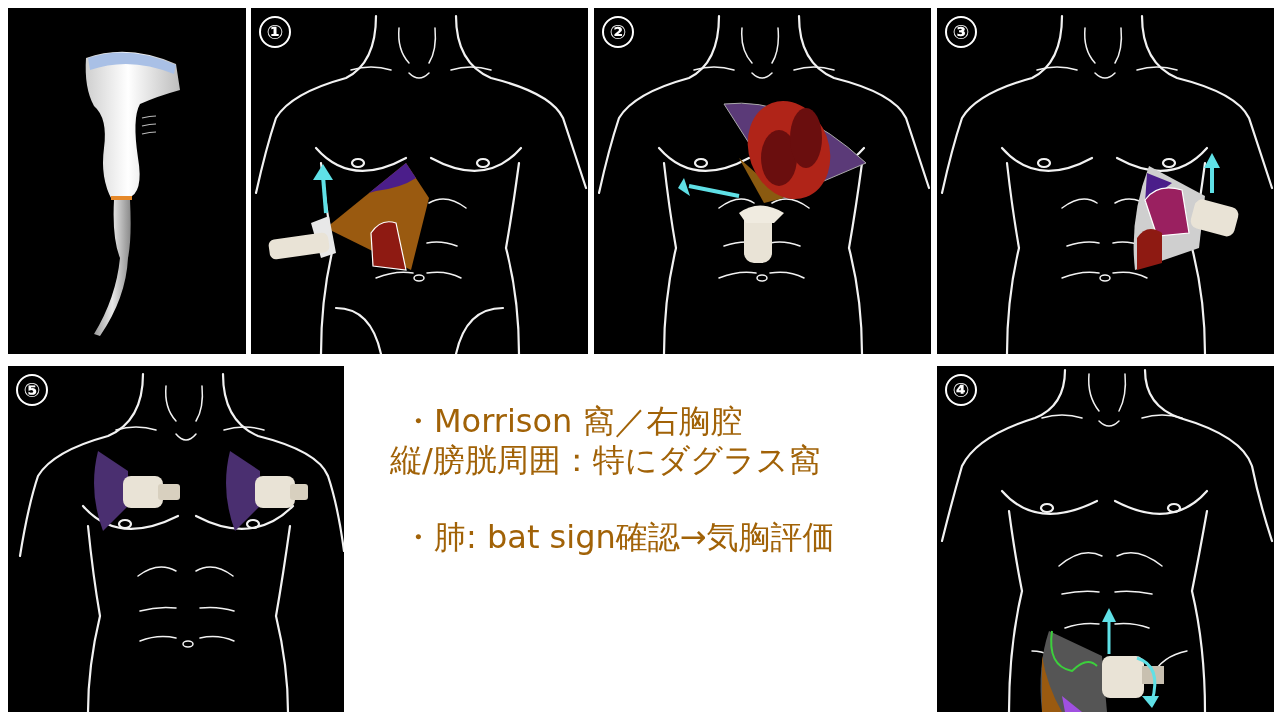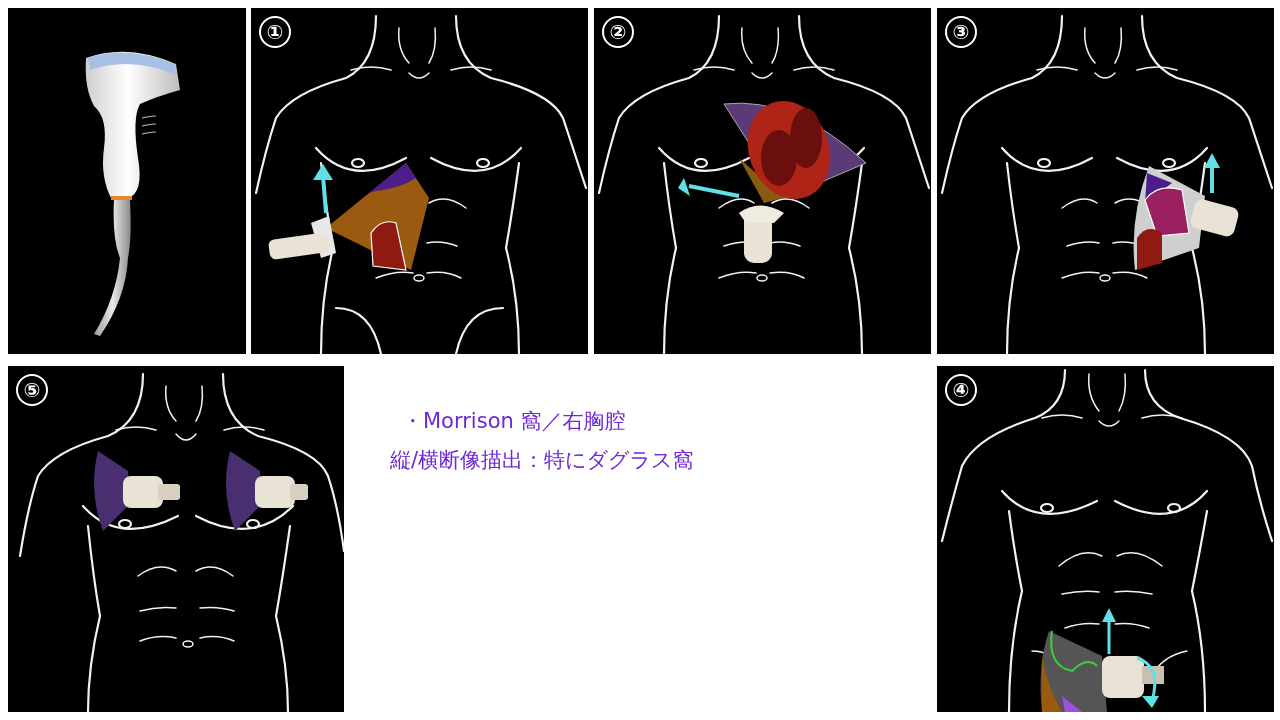--- a/index.html
+++ b/index.html
@@ -9,22 +9,22 @@
   .panel svg { position:absolute; left:0; top:0; width:100%; height:100%; }
   .num { position:absolute; left:8px; top:8px; width:28px; height:28px; border:2.5px solid #fff;
          border-radius:50%; color:#fff; font-weight:bold; font-size:20px; line-height:28px;
          text-align:center; box-sizing:content-box; font-family:"DejaVu Sans", sans-serif; }
   #p-probe { left:8px; top:8px; width:238px; height:346px; }
   #p1 { left:251px; top:8px; width:337px; height:346px; }
   #p2 { left:594px; top:8px; width:337px; height:346px; }
   #p3 { left:937px; top:8px; width:337px; height:346px; }
   #p5 { left:8px; top:366px; width:336px; height:346px; }
   #p4 { left:937px; top:366px; width:337px; height:346px; }
-  .notes { position:absolute; left:402px; top:402px; width:520px; color:#6d28d9;
-           font-size:21px; line-height:38.5px; }
+  .notes { position:absolute; left:402px; top:402px; width:520px; color:#a16207;
+           font-size:32px; line-height:38.5px; }
   .notes .line { white-space:nowrap; }
   .notes .blank { height:38.5px; }
   .body-line { fill:none; stroke:#f2f2f2; stroke-width:2.2; stroke-linecap:round; }
   .thin { stroke-width:1.5; }
 </style>
 </head>
 <body>
 
 <div class="panel" id="p-probe">
   <svg viewBox="0 0 238 346">
@@ -199,15 +199,16 @@
     <line x1="172" y1="288" x2="172" y2="252" stroke="#5fe0e6" stroke-width="3"></line>
     <path d="M165 256 L172 242 L179 256 Z" fill="#5fe0e6"></path>
     <path d="M200 292 Q225 300 215 335" stroke="#5fe0e6" stroke-width="3" fill="none"></path>
     <path d="M205 330 L215 342 L222 330 Z" fill="#5fe0e6"></path>
   </svg>
   <div class="num">④</div>
 </div>
 
 <div class="notes">
   <div class="line">・Morrison 窩／右胸腔</div>
-  <div class="line" style="margin-left:-12px">縦/横断像描出：特にダグラス窩</div>
+  <div class="line" style="margin-left:-12px">縦/膀胱周囲：特にダグラス窩</div>
   <div class="blank"></div>
+  <div class="line">・肺: bat sign確認→気胸評価</div>
 </div>
 
 </body></html>

